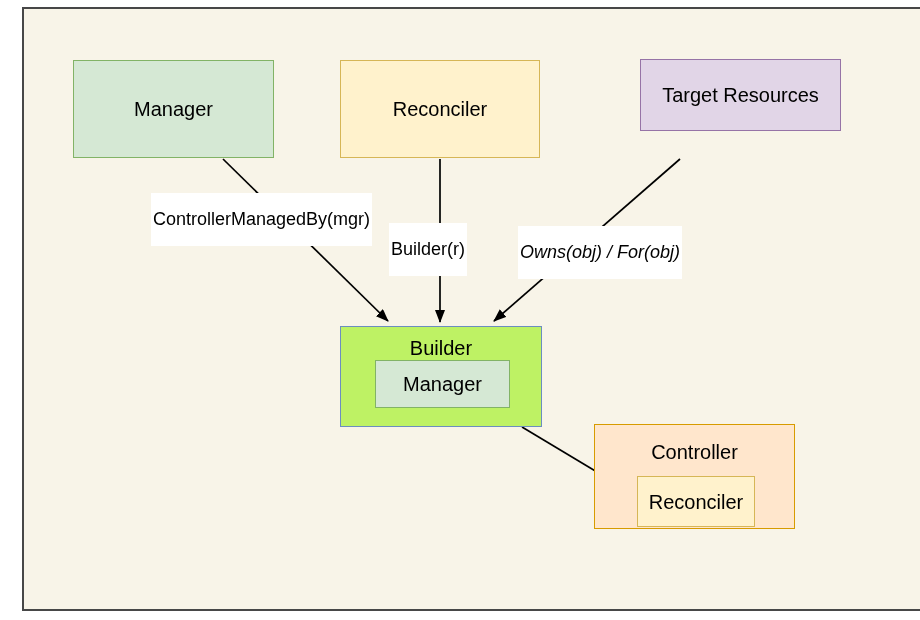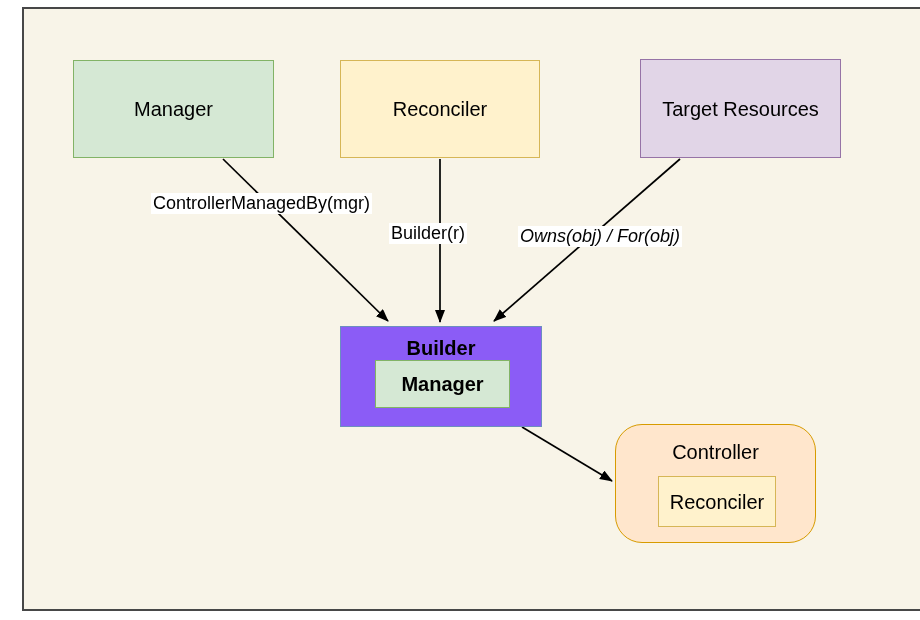--- a/index.html
+++ b/index.html
@@ -41,23 +41,23 @@
     box-sizing: border-box;
     display: flex;
     align-items: center;
     justify-content: center;
     font-size: 20px;
     text-align: center;
     line-height: 1.2;
   }
   .node-manager          { left: 57px;  top: 60px;  width: 201px; height: 98px; }
   .node-reconciler       { left: 324px; top: 60px;  width: 200px; height: 98px; }
-  .node-target-resources { left: 624px; top: 59px;  width: 201px; height: 99px; align-items: center; }
+  .node-target-resources { left: 624px; top: 59px;  width: 201px; height: 72px; align-items: center; }
   .node-builder          { left: 324px; top: 326px; width: 202px; height: 101px; }
-  .node-controller       { left: 599px; top: 424px; width: 201px; height: 119px; border-radius: 27px; }
+  .node-controller       { left: 578px; top: 424px; width: 201px; height: 105px; }
   .container-node {
     display: block;
   }
   .container-title {
     position: absolute;
     left: 0;
     right: 0;
     text-align: center;
   }
   .node-builder .container-title    { top: 9px; }
@@ -72,21 +72,21 @@
     font-size: 20px;
   }
   .node-builder-inner    { left: 34px; top: 33px; width: 135px; height: 48px; }
   .node-controller-inner { left: 42px; top: 51px; width: 118px; height: 51px; }
   .edge-label {
     position: absolute;
     background: #ffffff;
     font-size: 18px;
     line-height: 21px;
     white-space: nowrap;
-    padding: 0 2px;
+    padding: 16px 2px;
   }
   .edge-label-1 { left: 135px; top: 193px; }
   .edge-label-2 { left: 373px; top: 223px; }
   .edge-label-3 { left: 502px; top: 226px; font-style: italic; }
 </style>
 </head>
 <body>
 
 <div id="canvas">
 
@@ -109,21 +109,21 @@
   </div>
 
   <div class="node node-reconciler" style="background: rgb(255, 242, 204); border-color: rgb(214, 182, 86);">
     <span>Reconciler</span>
   </div>
 
   <div class="node node-target-resources" style="background: rgb(225, 213, 231); border-color: rgb(150, 115, 166);">
     <span>Target Resources</span>
   </div>
 
-  <div class="node container-node node-builder" style="background: #8b5cf6; border-color: rgb(108, 142, 191); font-weight: bold;">
+  <div class="node container-node node-builder" style="background: #bef264; border-color: rgb(108, 142, 191);">
     <div class="container-title">Builder</div>
     <div class="inner-node node-builder-inner" style="background: rgb(213, 232, 212); border-color: rgb(130, 179, 102);">
       <span>Manager</span>
     </div>
   </div>
 
   <div class="node container-node node-controller" style="background: rgb(255, 230, 204); border-color: rgb(215, 155, 0);">
     <div class="container-title">Controller</div>
     <div class="inner-node node-controller-inner" style="background: rgb(255, 242, 204); border-color: rgb(214, 182, 86);">
       <span>Reconciler</span>

